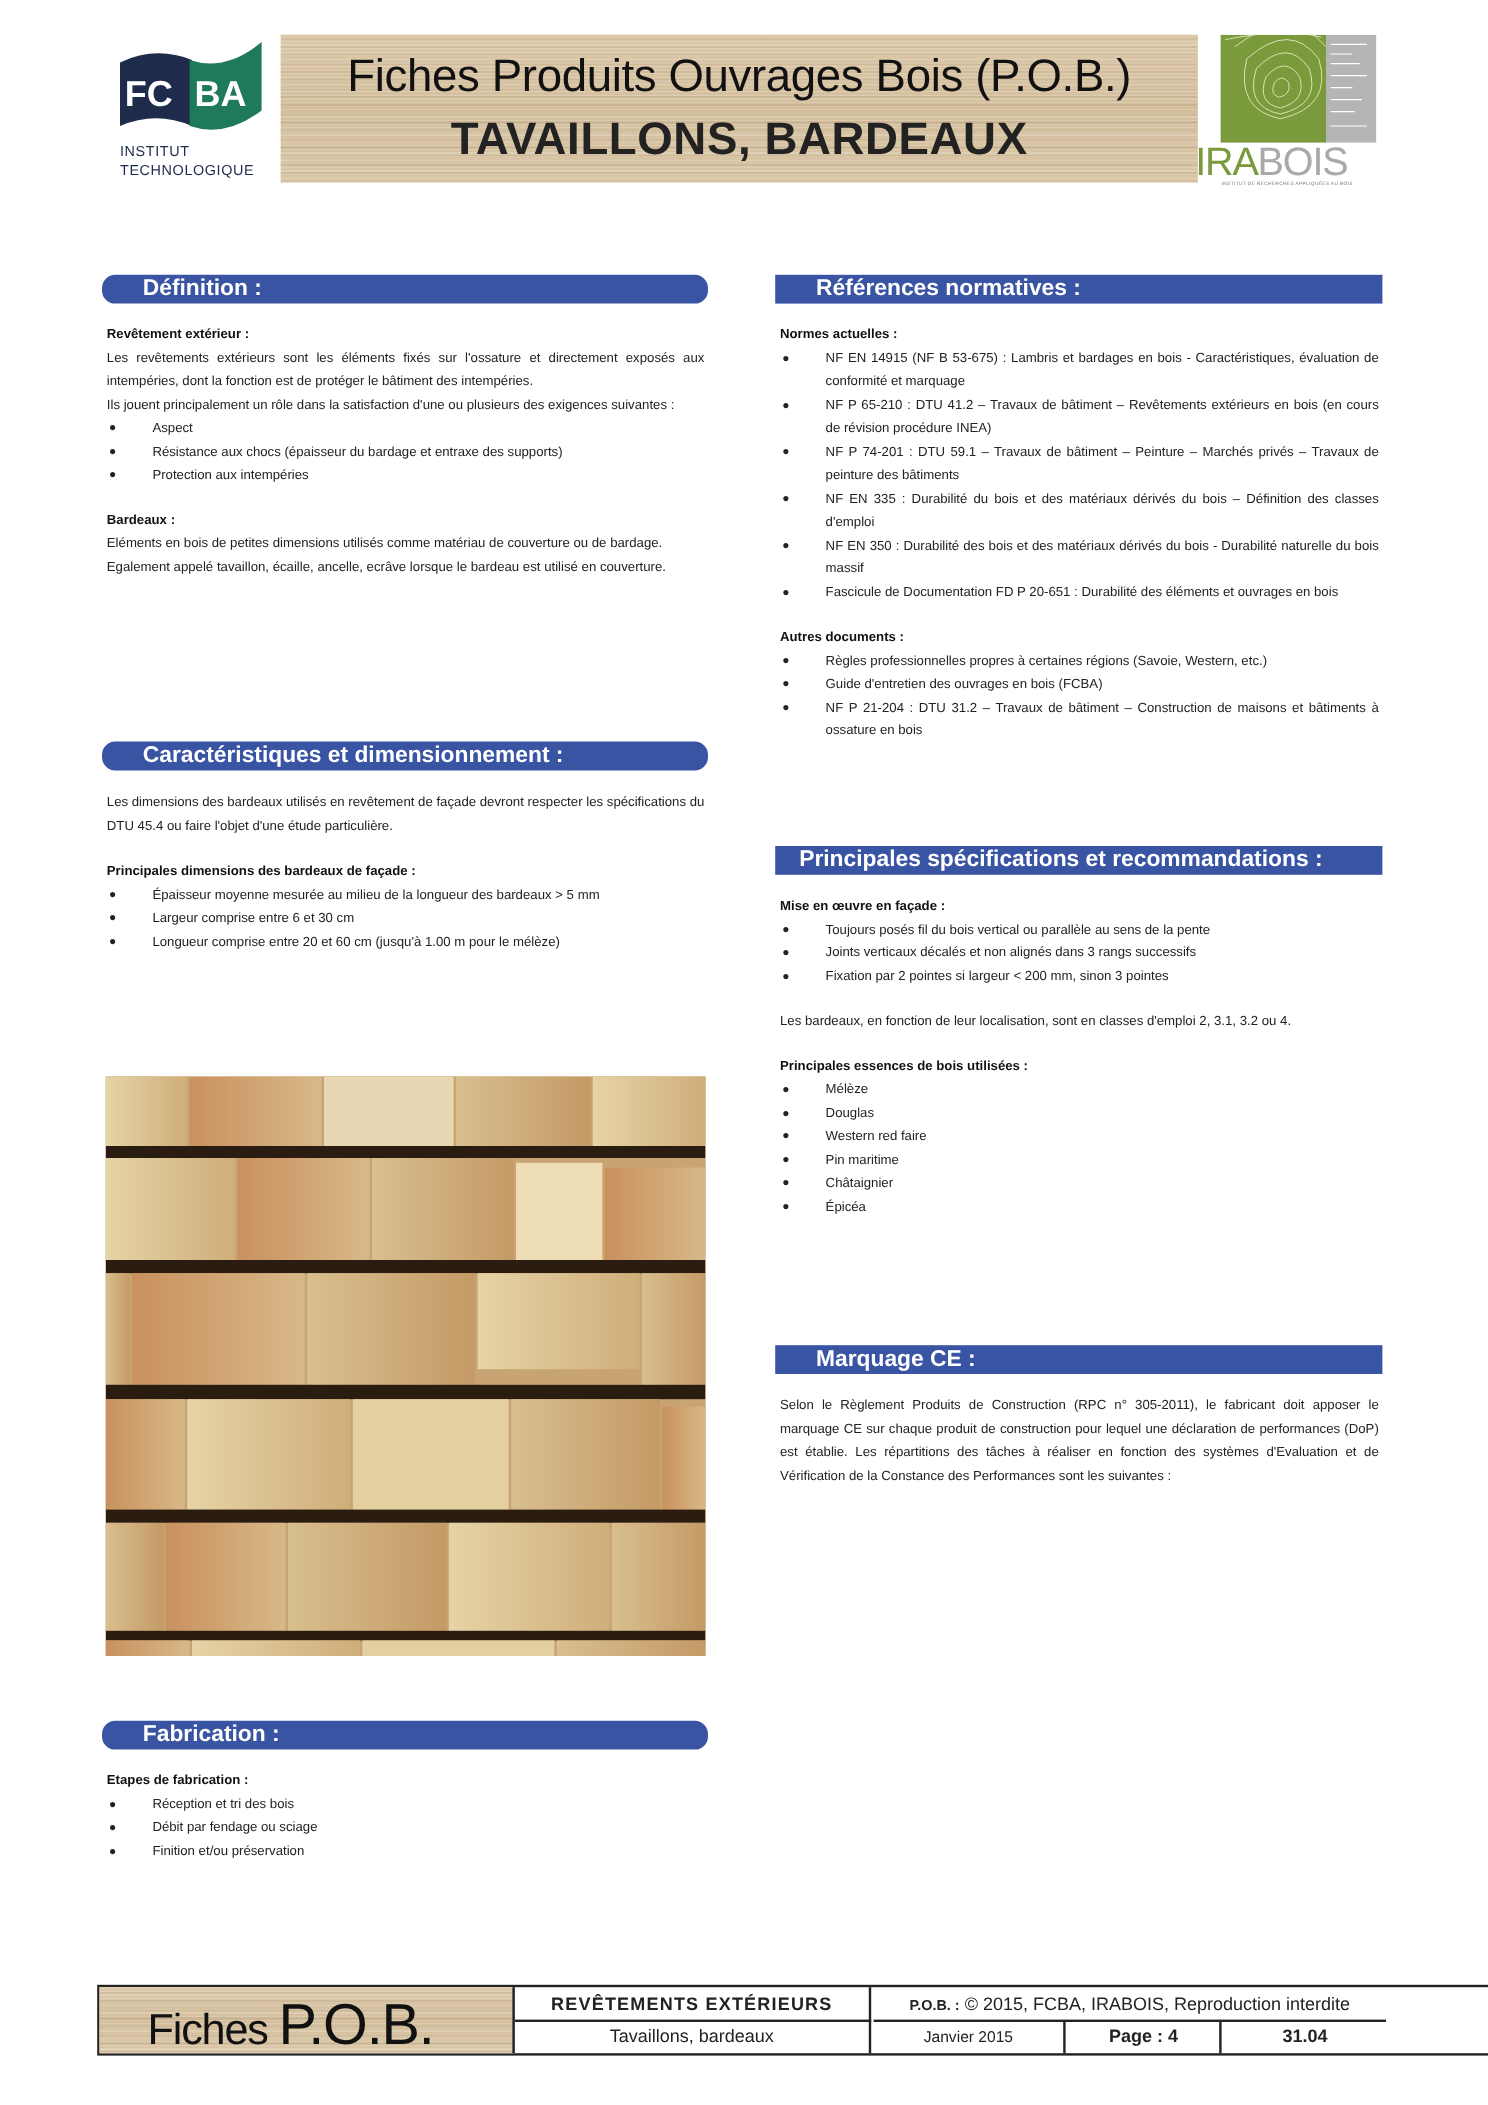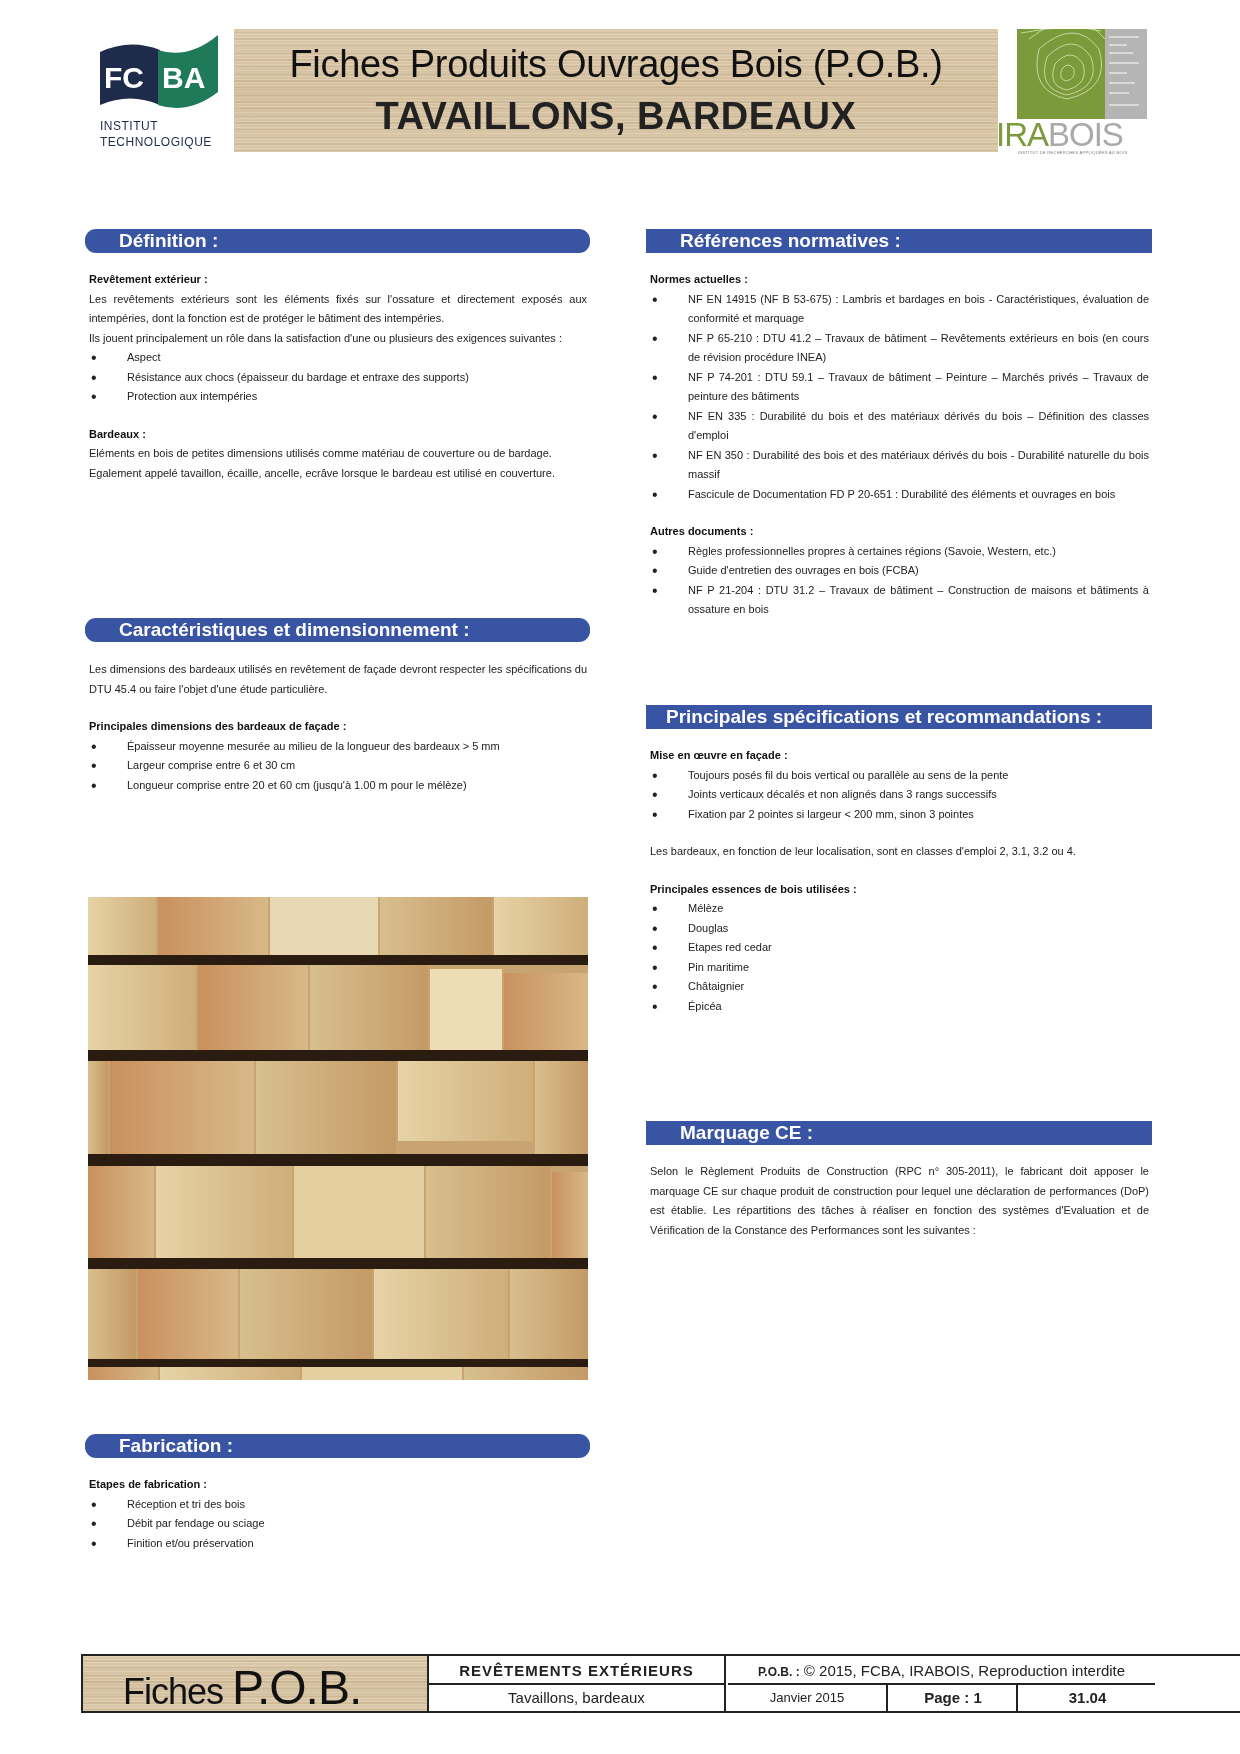--- a/index.html
+++ b/index.html
@@ -223,35 +223,35 @@
     <li>Joints verticaux décalés et non alignés dans 3 rangs successifs</li>
     <li>Fixation par 2 pointes si largeur &lt; 200 mm, sinon 3 pointes</li>
   </ul>
   <div class="gap"></div>
   <p>Les bardeaux, en fonction de leur localisation, sont en classes d'emploi 2, 3.1, 3.2 ou 4.</p>
   <div class="gap"></div>
   <p class="h">Principales essences de bois utilisées :</p>
   <ul>
     <li>Mélèze</li>
     <li>Douglas</li>
-    <li>Etapes red cedar</li>
+    <li>Western red faire</li>
     <li>Pin maritime</li>
     <li>Châtaignier</li>
     <li>Épicéa</li>
   </ul>
 </div>
 
 <div class="bar right-col" style="top:1121px;">Marquage CE :</div>
 <div class="block" style="left:650px; top:1162px; width:499px;">
   <p>Selon le Règlement Produits de Construction (RPC n° 305-2011), le fabricant doit apposer le marquage CE sur chaque produit de construction pour lequel une déclaration de performances (DoP) est établie. Les répartitions des tâches à réaliser en fonction des systèmes d'Evaluation et de Vérification de la Constance des Performances sont les suivantes :</p>
 </div>
 
 <div class="footer">
   <div class="f-wood wood">
     <div class="f-wood-label"><span class="small">Fiches </span><span>P.O.B.</span></div>
   </div>
   <div class="f-cell f-row-top" style="left:346px; width:297px; border-right:2px solid #222; font-weight:bold; letter-spacing:1px;">REVÊTEMENTS EXTÉRIEURS</div>
   <div class="f-cell f-row-bot" style="left:346px; width:297px; border-right:2px solid #222;">Tavaillons, bardeaux</div>
   <div class="f-cell f-row-top" style="left:645px; width:427px;"><b style="font-size:12px;">P.O.B. :</b><span> © 2015, FCBA, IRABOIS, Reproduction interdite</span></div>
   <div class="f-cell f-row-bot" style="left:645px; width:160px; border-right:2px solid #222; font-size:13px;">Janvier 2015</div>
-  <div class="f-cell f-row-bot" style="left:807px; width:128px; border-right:2px solid #222; font-weight:bold;">Page : 1</div>
+  <div class="f-cell f-row-bot" style="left:807px; width:128px; border-right:2px solid #222; font-weight:bold;">Page : 4</div>
   <div class="f-cell f-row-bot" style="left:937px; width:135px; font-weight:bold;">31.04</div>
 </div>
 
 </body></html>

